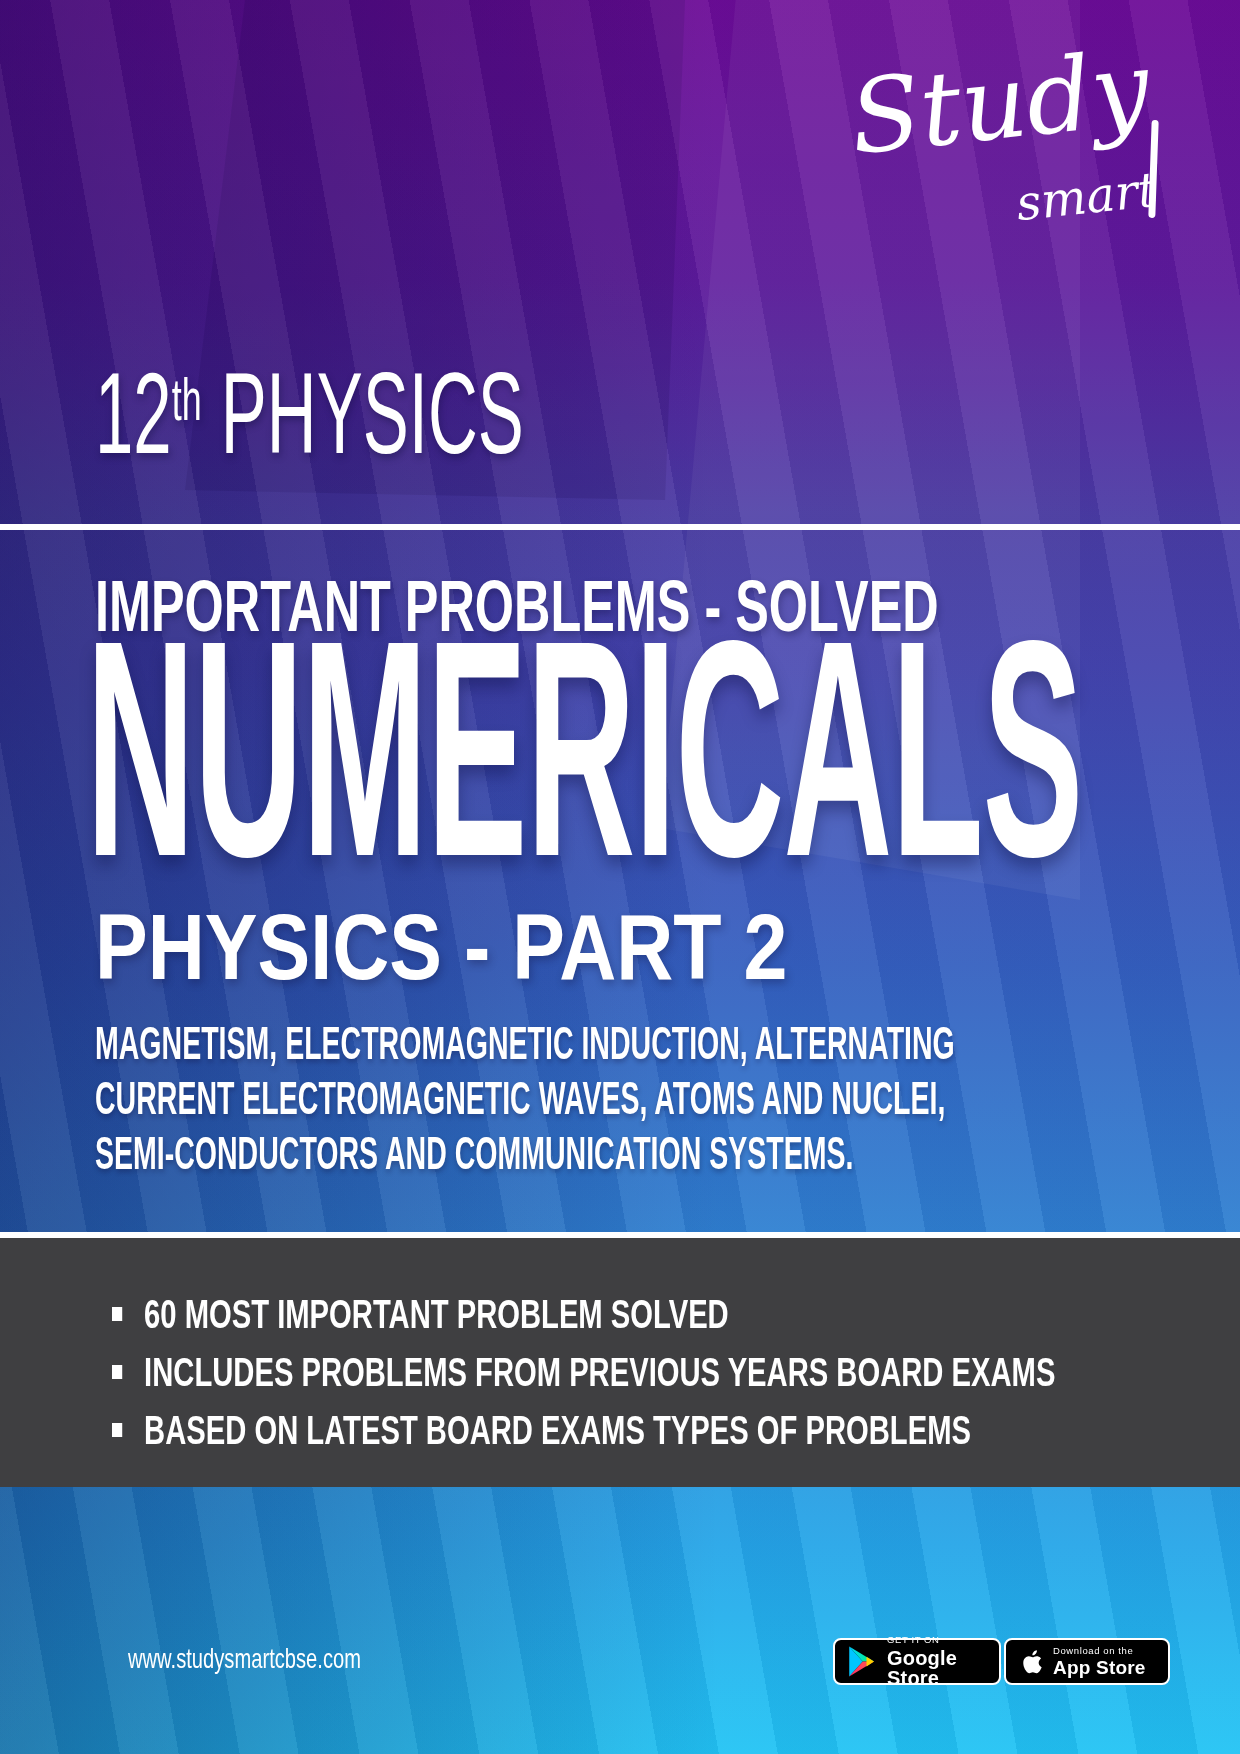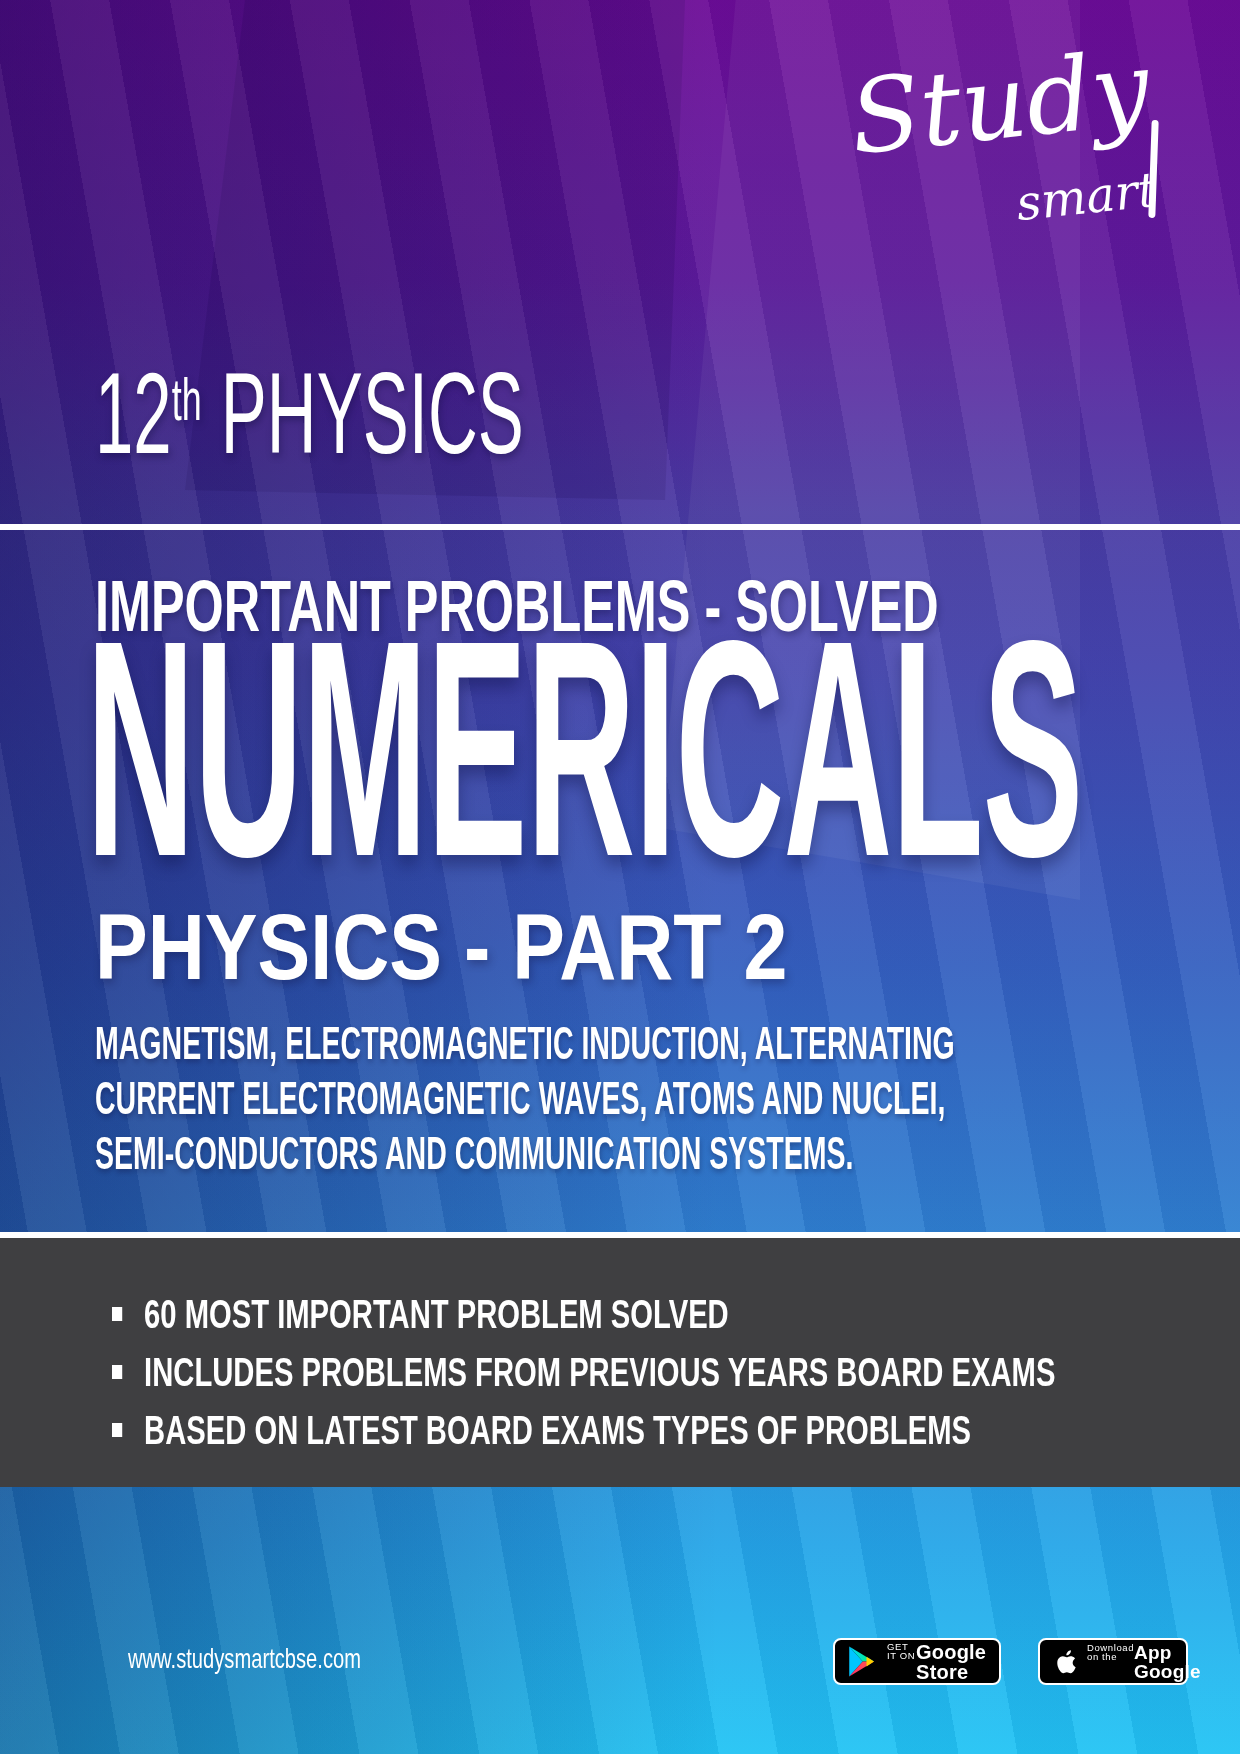--- a/index.html
+++ b/index.html
@@ -117,22 +117,22 @@
   }
   .website .cond{transform:scaleX(0.72);}
 
   .badge{
     position:absolute;top:1638px;height:47px;
     background:#000;border:2px solid #fff;border-radius:8px;
     display:flex;align-items:center;gap:10px;
     padding:0 12px;box-sizing:border-box;
   }
   .badge-gp{left:833px;width:168px;}
-  .badge-as{left:1038px;width:150px;}
-  .badge .txt{display:flex;flex-direction:row;justify-content:center;line-height:1;}
+  .badge-as{left:1004px;width:166px;}
+  .badge .txt{display:flex;flex-direction:column;justify-content:center;line-height:1;}
   .badge .tag{font-size:9.5px;letter-spacing:0.6px;margin-bottom:3px;}
   .badge-gp .tag{text-transform:uppercase;}
   .badge .store{font-size:20px;font-weight:bold;letter-spacing:0.2px;}
   .badge-as .store{font-size:19px;}
   .badge svg{flex:0 0 auto;}
 </style>
 </head>
 <body>
 
 <div class="poster">
@@ -218,16 +218,16 @@
       <path fill="#ffffff" d="M21.7,16.9c0-3.1,2.5-4.6,2.6-4.7c-1.4-2.1-3.6-2.4-4.4-2.4
         c-1.9-0.2-3.7,1.1-4.6,1.1c-0.9,0-2.4-1.1-4-1.1c-2,0-3.9,1.2-5,3
         c-2.1,3.7-0.5,9.1,1.5,12.1c1,1.5,2.2,3.1,3.8,3c1.5-0.1,2.1-1,3.9-1
         c1.8,0,2.3,1,4,1c1.6,0,2.7-1.5,3.7-2.9c1.2-1.7,1.6-3.3,1.7-3.4
         C24.8,21.5,21.7,20.3,21.7,16.9z"></path>
       <path fill="#ffffff" d="M18.6,7.2c0.8-1,1.4-2.4,1.2-3.8c-1.2,0.1-2.7,0.8-3.5,1.8
         c-0.8,0.9-1.5,2.3-1.3,3.7C16.4,9,17.8,8.2,18.6,7.2z"></path>
     </svg>
     <span class="txt">
       <span class="tag">Download on the</span>
-      <span class="store">App Google</span>
+      <span class="store">App Store</span>
     </span>
   </div>
 </div>
 
 </body></html>

